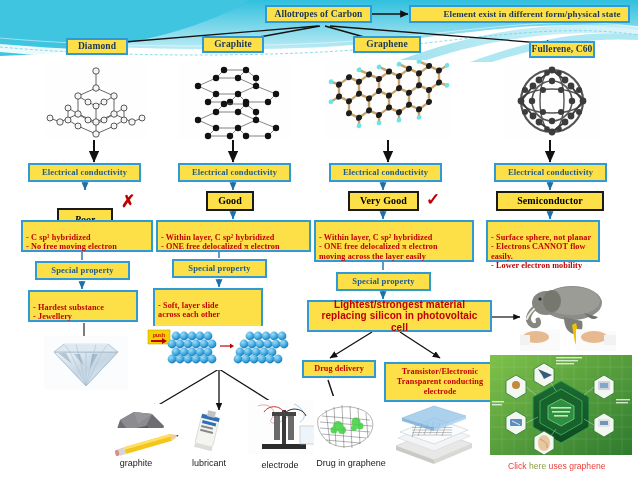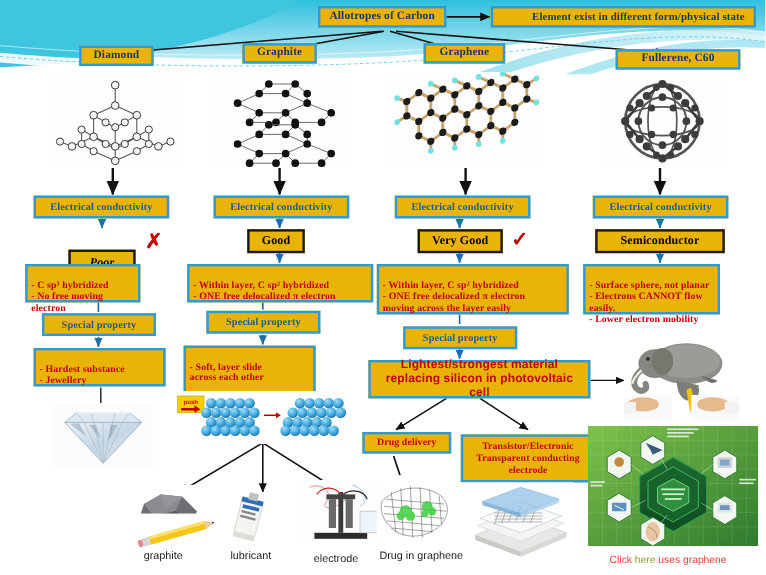--- a/index.html
+++ b/index.html
@@ -13,21 +13,21 @@
 
   
   .banner{position:absolute;left:0;top:0;width:638px;height:62px;overflow:hidden;pointer-events:none;}
   .banner svg{display:block;}
 
   
   .box{
     position:absolute;
     box-sizing:border-box;
     border:2px solid #2E9BD6;
-    background:#eab308;
+    background:#fde047;
     text-align:center;
     line-height:1.12;
     letter-spacing:.1px;
   }
   .box.title{
     color:#17365D;font-weight:bold;font-size:9.5px;
     display:flex;align-items:center;justify-content:center;
   }
   .box.blue{
     color:#1F5C8B;font-weight:bold;font-size:8.6px;
@@ -163,21 +163,21 @@
 
   <div class="box title" style="left:66px;top:38px;width:62px;height:17px;">
     <span>Diamond</span>
   </div>
   <div class="box title" style="left:202px;top:36px;width:62px;height:17px;">
     <span>Graphite</span>
   </div>
   <div class="box title" style="left:353px;top:36px;width:68px;height:17px;">
     <span>Graphene</span>
   </div>
-  <div class="box title" style="left:513px;top:41px;width:104px;height:17px;">
+  <div class="box title" style="left:529px;top:41px;width:66px;height:17px;">
     <span>Fullerene, C60</span>
   </div>
 
   <div class="pic whitecard" style="left:44px;top:62px;width:104px;height:78px;">
     <svg width="104" height="78" viewBox="0 0 104 78">
       <rect width="104" height="78" fill="#fefefe"></rect>
       <g stroke="#555" stroke-width="0.9" fill="none">
         <path d="M52,10 L52,26 M52,26 L34,34 M52,26 L70,34 M34,34 L34,52 M70,34 L70,52
                  M34,52 L16,60 M34,52 L52,60 M70,52 L52,60 M70,52 L88,60
                  M52,60 L52,72 M16,60 L6,56 M88,60 L98,56
@@ -411,21 +411,21 @@
     <span>Very Good</span>
   </div>
   <div class="mark" style="left:426px;top:189px;">
     <span>✓</span>
   </div>
 
   <div class="box rank" style="left:496px;top:191px;width:108px;height:20px;">
     <span>Semiconductor</span>
   </div>
 
-  <div class="box red" style="left:21px;top:220px;width:96px;height:32px;white-space:pre-line;">
+  <div class="box red" style="left:21px;top:220px;width:132px;height:32px;white-space:pre-line;">
     <span>- C sp³ hybridized
 - No free moving electron</span>
   </div>
   <div class="box red" style="left:156px;top:220px;width:155px;height:32px;white-space:pre-line;">
     <span>- Within layer, C sp² hybridized
 - ONE free delocalized π electron</span>
   </div>
   <div class="box red" style="left:314px;top:220px;width:160px;height:42px;white-space:pre-line;">
     <span>- Within layer, C sp² hybridized
 - ONE free delocalized π electron

